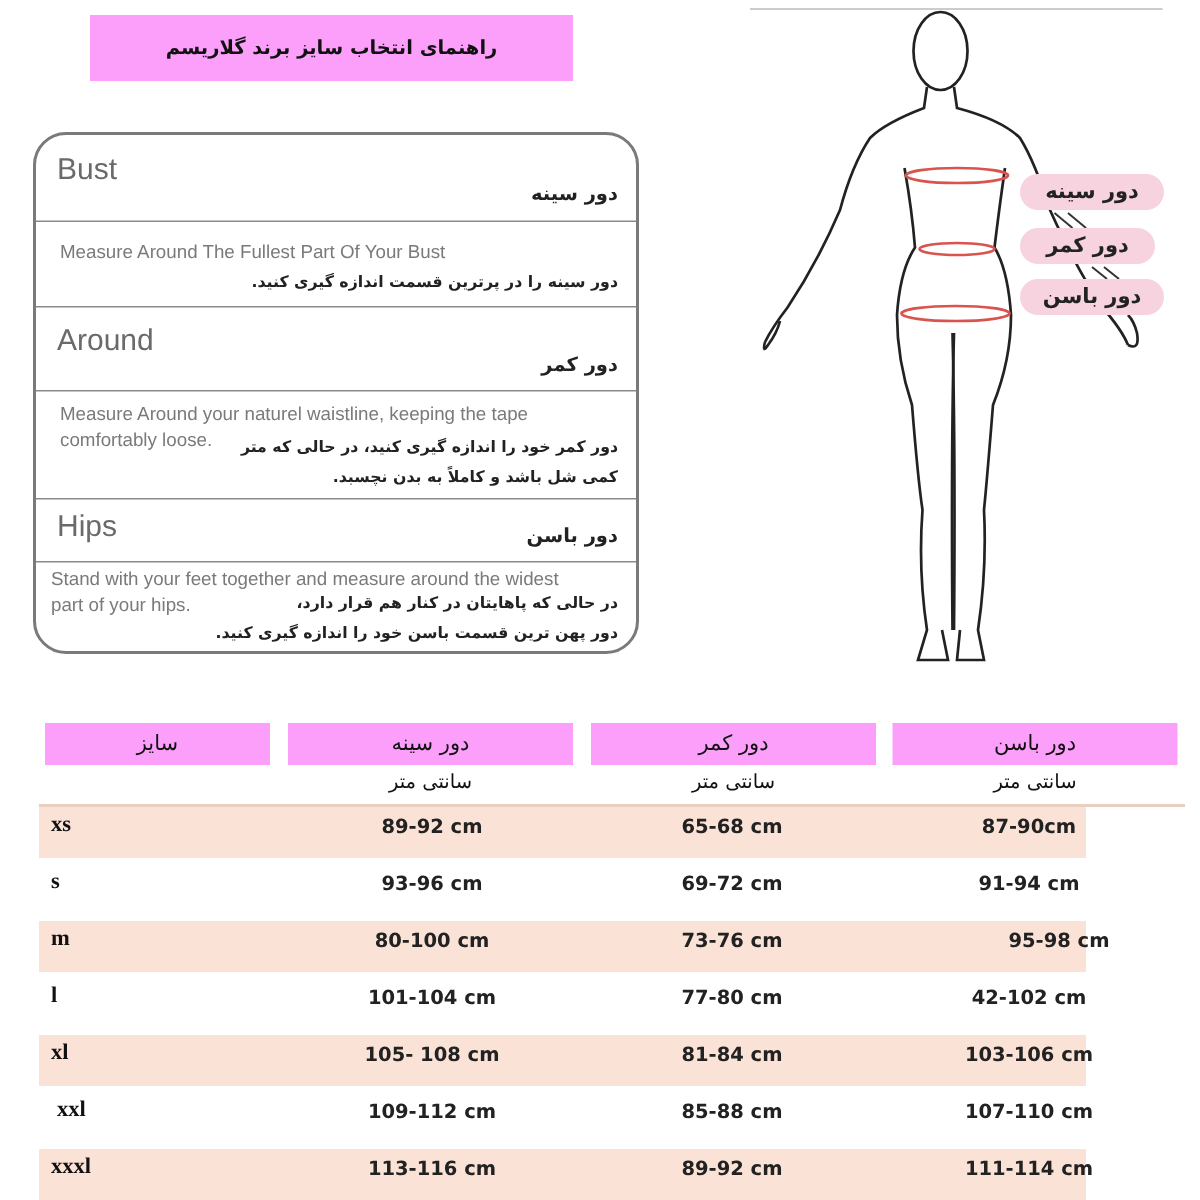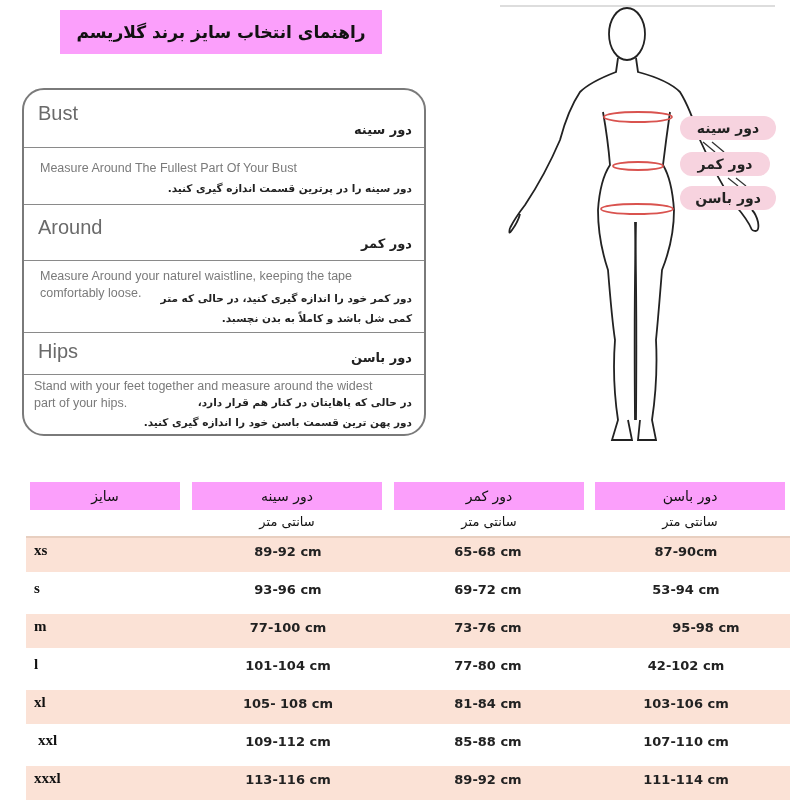--- a/index.html
+++ b/index.html
@@ -3,21 +3,21 @@
 <meta charset="utf-8">
 <style>
   html, body { margin: 0; padding: 0; }
   body {
     width: 800px; height: 800px; background: #ffffff; position: relative; overflow: hidden;
     font-family: "DejaVu Sans", sans-serif; color: #111;
   }
   .title-banner {
     position: absolute; left: 60px; top: 10px; width: 322px; height: 44px;
     background: #fb9ffb; display: flex; align-items: center; justify-content: center;
-    direction: rtl; font-weight: bold; font-size: 17px; color: #111;
+    direction: rtl; font-weight: bold; font-size: 13px; color: #111;
   }
   .guide-box {
     position: absolute; left: 22px; top: 88px; width: 404px; height: 348px;
     border: 2px solid #7a7a7a; border-radius: 22px; box-sizing: border-box; overflow: hidden;
     background: #fff;
   }
   .sep { position: absolute; left: 0; right: 0; height: 1px; background: #8a8a8a; }
   .en-head { position: absolute; left: 14px; font-family: "Liberation Sans", sans-serif; font-size: 20px; color: #6a6a6a; }
   .fa-head { position: absolute; right: 12px; font-size: 13px; direction: rtl; font-weight: bold; color: #222; }
   .en-desc { position: absolute; left: 16px; font-family: "Liberation Sans", sans-serif; font-size: 12.5px; color: #7a7a7a; line-height: 17px; }
@@ -33,21 +33,21 @@
 
   .size-table { position: absolute; left: 0; top: 482px; width: 800px; }
   .th {
     position: absolute; top: 0; height: 28px; background: #fb9ffb;
     display: flex; align-items: center; justify-content: center; direction: rtl;
     font-size: 14px; color: #111;
   }
   .unit {
     position: absolute; top: 32px; height: 20px; font-size: 13px; direction: rtl; text-align: center; color: #111;
   }
-  .row { position: absolute; left: 26px; width: 764px; height: 34px; }
+  .row { position: absolute; left: 26px; width: 698px; height: 34px; }
   .row.shaded { background: #fbe2d6; }
   .row .size-cell {
     position: absolute; left: 8px; top: 4px; font-family: "Liberation Serif", serif; font-weight: bold; font-size: 15px; color: #111;
   }
   .row .val {
     position: absolute; top: 6px; font-size: 13px; font-weight: bold; color: #222; text-align: center; width: 160px;
   }
   .topline { position: absolute; left: 26px; width: 764px; height: 2px; background: #e8cfc0; }
 </style>
 </head>
@@ -132,25 +132,25 @@
   <div class="row shaded" style="top:56px;">
     <span class="size-cell">xs</span>
     <span class="val" style="left:182px;">89-92 cm</span>
     <span class="val" style="left:382px;">65-68 cm</span>
     <span class="val" style="left:580px;">87-90cm</span>
   </div>
   <div class="row" style="top:94px;">
     <span class="size-cell">s</span>
     <span class="val" style="left:182px;">93-96 cm</span>
     <span class="val" style="left:382px;">69-72 cm</span>
-    <span class="val" style="left:580px;">53-94 cm</span>
+    <span class="val" style="left:580px;">91-94 cm</span>
   </div>
   <div class="row shaded" style="top:132px;">
     <span class="size-cell">m</span>
-    <span class="val" style="left:182px;">77-100 cm</span>
+    <span class="val" style="left:182px;">80-100 cm</span>
     <span class="val" style="left:382px;">73-76 cm</span>
     <span class="val" style="left:600px;">95-98 cm</span>
   </div>
   <div class="row" style="top:170px;">
     <span class="size-cell">l</span>
     <span class="val" style="left:182px;">101-104 cm</span>
     <span class="val" style="left:382px;">77-80 cm</span>
     <span class="val" style="left:580px;">42-102 cm</span>
   </div>
   <div class="row shaded" style="top:208px;">

